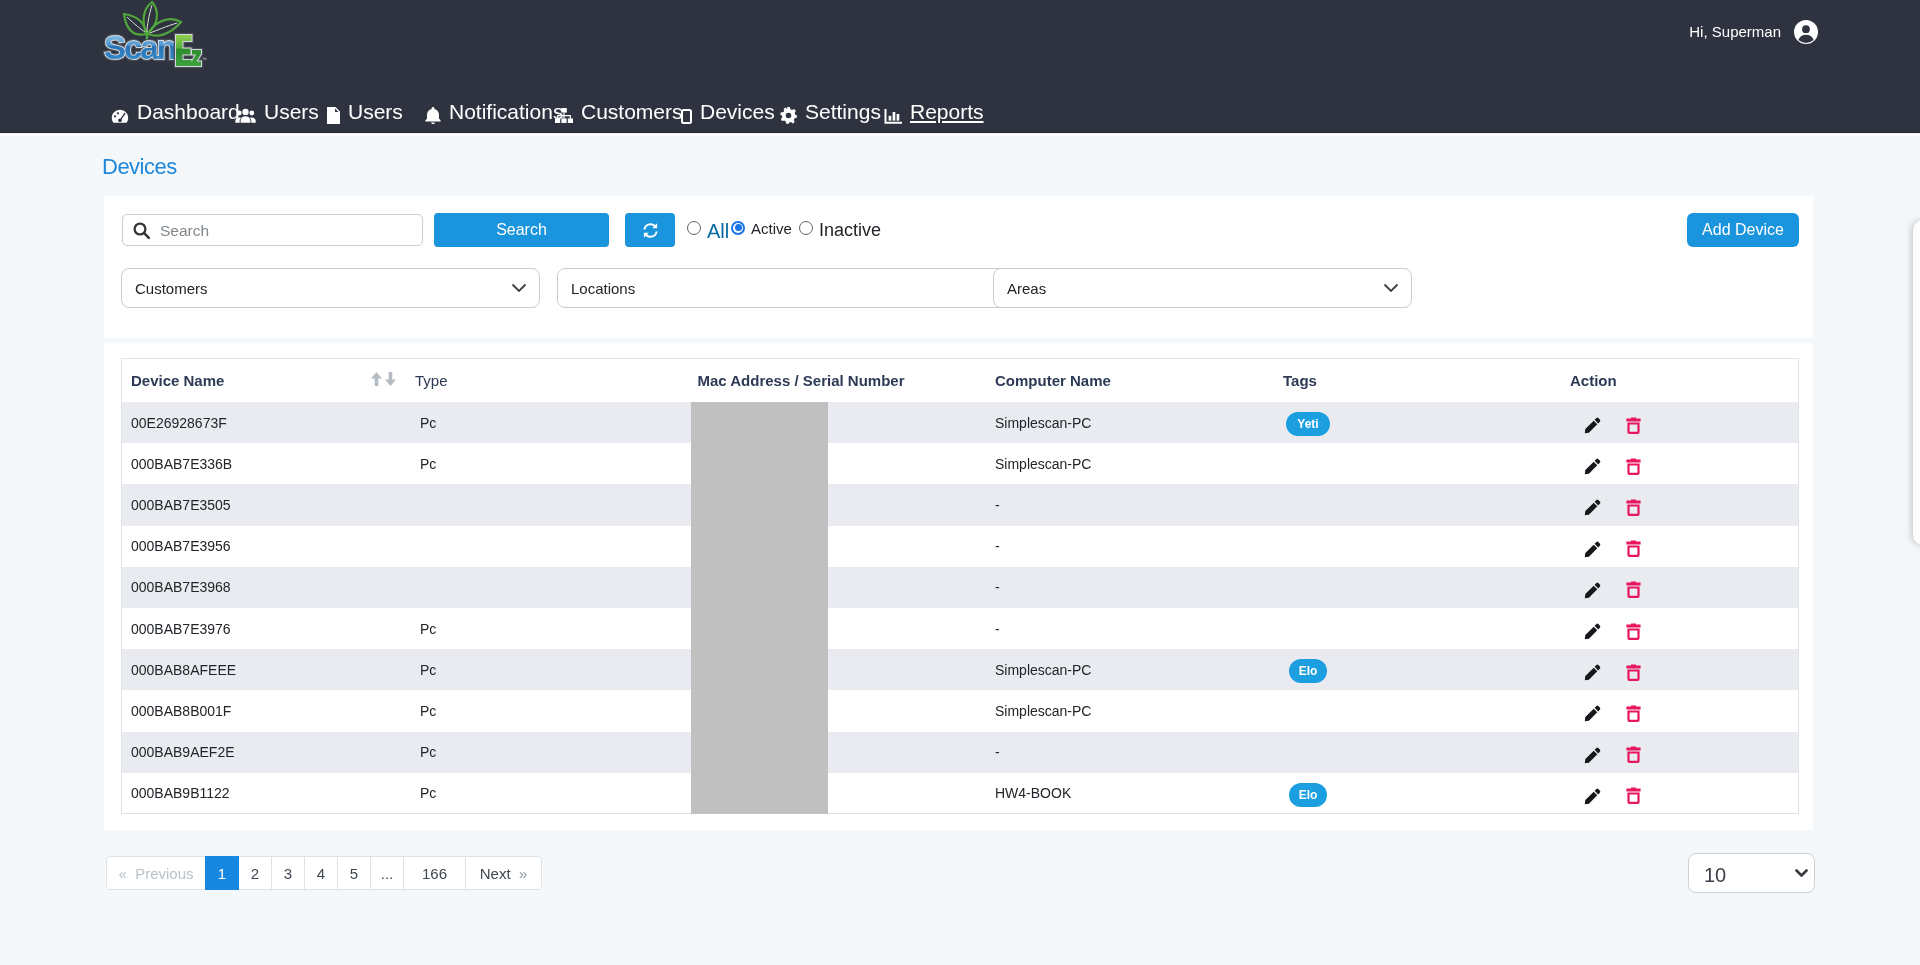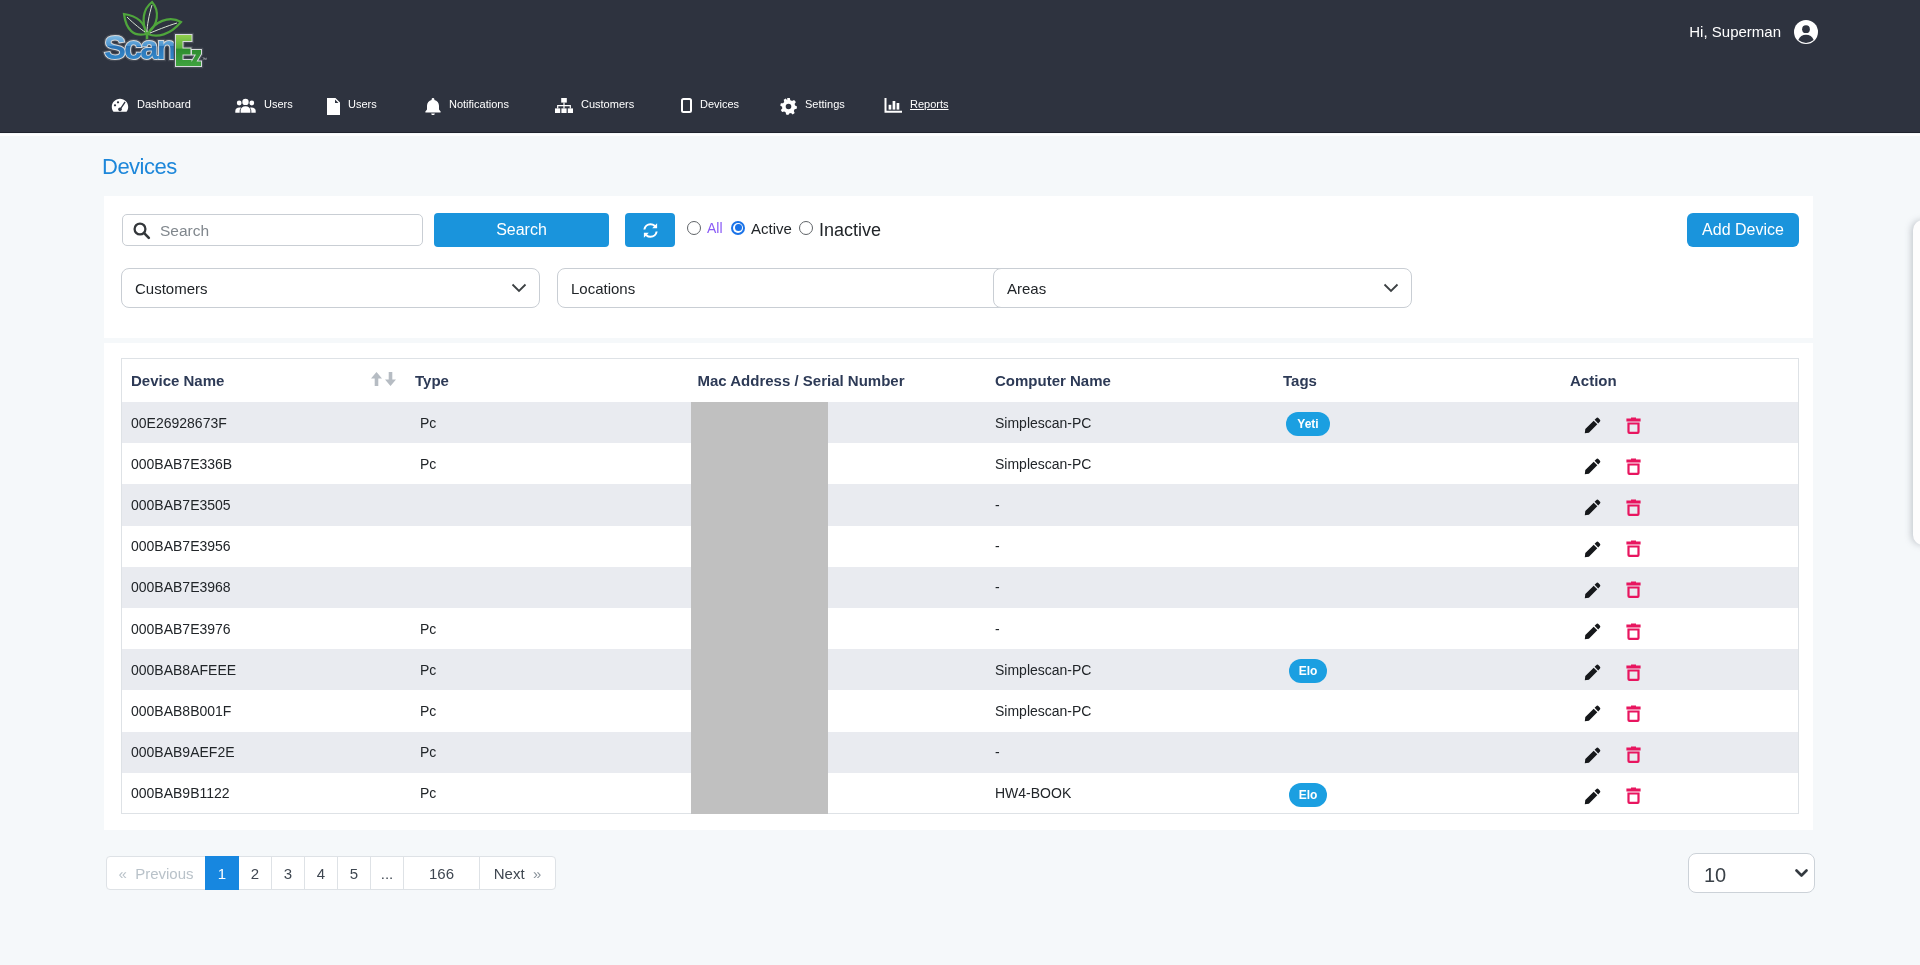--- a/index.html
+++ b/index.html
@@ -1,21 +1,21 @@
 <!DOCTYPE html>
 <html><head>
 <meta charset="utf-8">
 <style>
   * { box-sizing: border-box; margin: 0; padding: 0; }
   html,body { width:1920px; height:965px; }
   body { font-family: "Liberation Sans", sans-serif; background:#f5f8fa; position:relative; overflow:hidden; }
   .abs { position:absolute; }
   .nav { left:0; top:0; width:1920px; height:133px; background:#2e333f; border-bottom:1px solid #1f232d; }
   .navwhite { left:0; top:134px; width:1920px; height:2px; background:#fff; }
-  .navitem { display:flex; align-items:flex-start; height:26px; top:98px; color:#fff; font-size:11px; }
+  .navitem { display:flex; align-items:flex-end; height:26px; top:98px; color:#fff; font-size:21px; }
   .navitem svg { margin-right:8px; }
   .panel { background:#fff; }
   .btn { background:#1a94dc; color:#fff; border-radius:4px; display:flex; align-items:center; justify-content:center; font-size:16px; }
   .sel { background:#fff; border:1px solid #c9ced4; border-radius:8px; display:flex; align-items:center; color:#212529; font-size:15px; padding-left:13px; }
   .sel svg { position:absolute; right:12px; top:50%; margin-top:-5px; }
   .cell { position:absolute; font-size:14px; color:#212529; }
   .pill { position:absolute; background:#1b9fe1; color:#fff; font-size:12px; font-weight:bold; border-radius:12px; height:24px; display:flex; align-items:center; justify-content:center; }
   .pg { display:flex; align-items:center; justify-content:center; border:1px solid #dee2e6; background:#fff; font-size:15px; color:#3f4751; height:34px; }
 </style>
 </head>
@@ -158,21 +158,21 @@
   <svg width="15" height="15" viewBox="0 0 17 17">
       <g fill="#fff">
         <path d="M8.5 2.6 A5.9 5.9 0 0 0 2.7 7.5 L0.4 7.5 A8.2 8.2 0 0 1 8.5 0.3 A8.2 8.2 0 0 1 14 2.4 L16 0.4 L16 6 L10.4 6 L12.4 4 A5.9 5.9 0 0 0 8.5 2.6 Z"></path>
         <path d="M8.5 14.4 A5.9 5.9 0 0 0 14.3 9.5 L16.6 9.5 A8.2 8.2 0 0 1 8.5 16.7 A8.2 8.2 0 0 1 3 14.6 L1 16.6 L1 11 L6.6 11 L4.6 13 A5.9 5.9 0 0 0 8.5 14.4 Z"></path>
       </g>
     </svg>
 </div>
 
 <div class="abs" id="radios" style="left:687px; top:220px; height:16px;">
     <span class="abs" style="left:0px; top:0.5px; width:14px; height:14px; border-radius:50%; border:1.5px solid #606468; background:#fff;"></span>
-    <span class="abs" style="left:20px; top:0px; font-size:14px; color:#8b5cf6;">All</span>
+    <span class="abs" style="left:20px; top:0px; font-size:20px; color:#0369a1;">All</span>
     <span class="abs" style="left:44px; top:0.5px; width:14px; height:14px; border-radius:50%; background:#1a73e8;"></span>
     <span class="abs" style="left:46px; top:2.5px; width:10px; height:10px; border-radius:50%; background:#fff;"></span>
     <span class="abs" style="left:47.5px; top:4px; width:7px; height:7px; border-radius:50%; background:#1a73e8;"></span>
     <span class="abs" style="left:64px; top:0px; font-size:15px; color:#212529;">Active</span>
     <span class="abs" style="left:112px; top:0.5px; width:14px; height:14px; border-radius:50%; border:1.5px solid #606468; background:#fff;"></span>
     <span class="abs" style="left:132px; top:0px; font-size:18px; color:#212529;">Inactive</span>
   </div>
 
 <div class="abs btn" style="left:1687px; top:213px; width:112px; height:34px;border-radius:6px;">Add Device</div>
 
@@ -189,21 +189,21 @@
 <div class="abs sel" style="left:993px; top:268px; width:419px; height:40px;">Areas
   <svg width="16" height="10" viewBox="0 0 16 10">
       <polyline points="1.5,1.5 8,8 14.5,1.5" fill="none" stroke="#3c4043" stroke-width="1.8"></polyline>
     </svg>
 </div>
 
 <div class="abs panel" style="left:104px; top:343px; width:1709px; height:487px;"></div>
 <div class="abs" id="table" style="left:121px; top:358px; width:1678px; height:456px; background:#fff; border:1px solid #dee2e6;"></div>
 
 <div class="abs" style="left:131px; top:372px; font-size:15px; font-weight:bold; color:#2d3a56;">Device Name</div>
-<div class="abs" style="left:415px; top:372px; font-size:15px; font-weight:bold; color:#2d3a56;">Type</div>
+<div class="abs" style="left:415px; top:372px; font-size:15px; font-weight:normal; color:#2d3a56;">Type</div>
 <div class="abs" style="left:671px; top:372px; width:260px; text-align:center; font-size:15px; font-weight:bold; color:#2d3a56;">Mac Address / Serial Number</div>
 <div class="abs" style="left:995px; top:372px; font-size:15px; font-weight:bold; color:#2d3a56;">Computer Name</div>
 <div class="abs" style="left:1283px; top:372px; font-size:15px; font-weight:bold; color:#2d3a56;">Tags</div>
 <div class="abs" style="left:1570px; top:372px; font-size:15px; font-weight:bold; color:#2d3a56;">Action</div>
 
 <svg class="abs" style="left:370px; top:371px;" width="28" height="16" viewBox="0 0 28 16">
     <g fill="#b6bcc3">
       <path d="M6.5 1 L12 7.5 L8.3 7.5 L8.3 15 L4.7 15 L4.7 7.5 L1 7.5 Z"></path>
       <path d="M20.5 15 L15 8.5 L18.7 8.5 L18.7 1 L22.3 1 L22.3 8.5 L26 8.5 Z"></path>
     </g>
@@ -342,21 +342,21 @@
 <div class="abs" style="left:1913px; top:220px; width:30px; height:325px; background:#fdfdfd; border-radius:10px 0 0 10px; box-shadow:-2px 0 6px rgba(120,130,140,0.38);"></div>
 
 <div class="abs" id="pager" style="left:106px; top:856px; display:flex;">
     <div class="pg" style="width:100px; margin-left:0px;color:#b9c2c9;border-radius:4px 0 0 4px;">«&nbsp;&nbsp;Previous</div>
     <div class="pg" style="width:34px; margin-left:-1px;background:#1787e0; color:#fff; border-color:#1787e0; position:relative; z-index:2;">1</div>
     <div class="pg" style="width:34px; margin-left:-1px;">2</div>
     <div class="pg" style="width:34px; margin-left:-1px;">3</div>
     <div class="pg" style="width:34px; margin-left:-1px;">4</div>
     <div class="pg" style="width:34px; margin-left:-1px;">5</div>
     <div class="pg" style="width:34px; margin-left:-1px;">...</div>
-    <div class="pg" style="width:77px; margin-left:-1px;">166</div>
+    <div class="pg" style="width:63px; margin-left:-1px;">166</div>
     <div class="pg" style="width:77px; margin-left:-1px;border-radius:0 4px 4px 0;">Next&nbsp;&nbsp;<span style="color:#8a939b">»</span></div>
   </div>
 
 <div class="abs" style="left:1688px; top:853px; width:127px; height:40px; background:#fff; border:1px solid #ccd2d8; border-radius:8px;">
   <span class="abs" style="left:15px; top:10px; font-size:20px; color:#3a4148;">10</span>
   <svg class="abs" style="right:6px; top:15px;" width="13" height="9" viewBox="0 0 13 9">
       <polyline points="1.5,1.5 6.5,6.5 11.5,1.5" fill="none" stroke="#343a40" stroke-width="2.6" stroke-linecap="round" stroke-linejoin="round"></polyline>
     </svg>
 </div>
 

